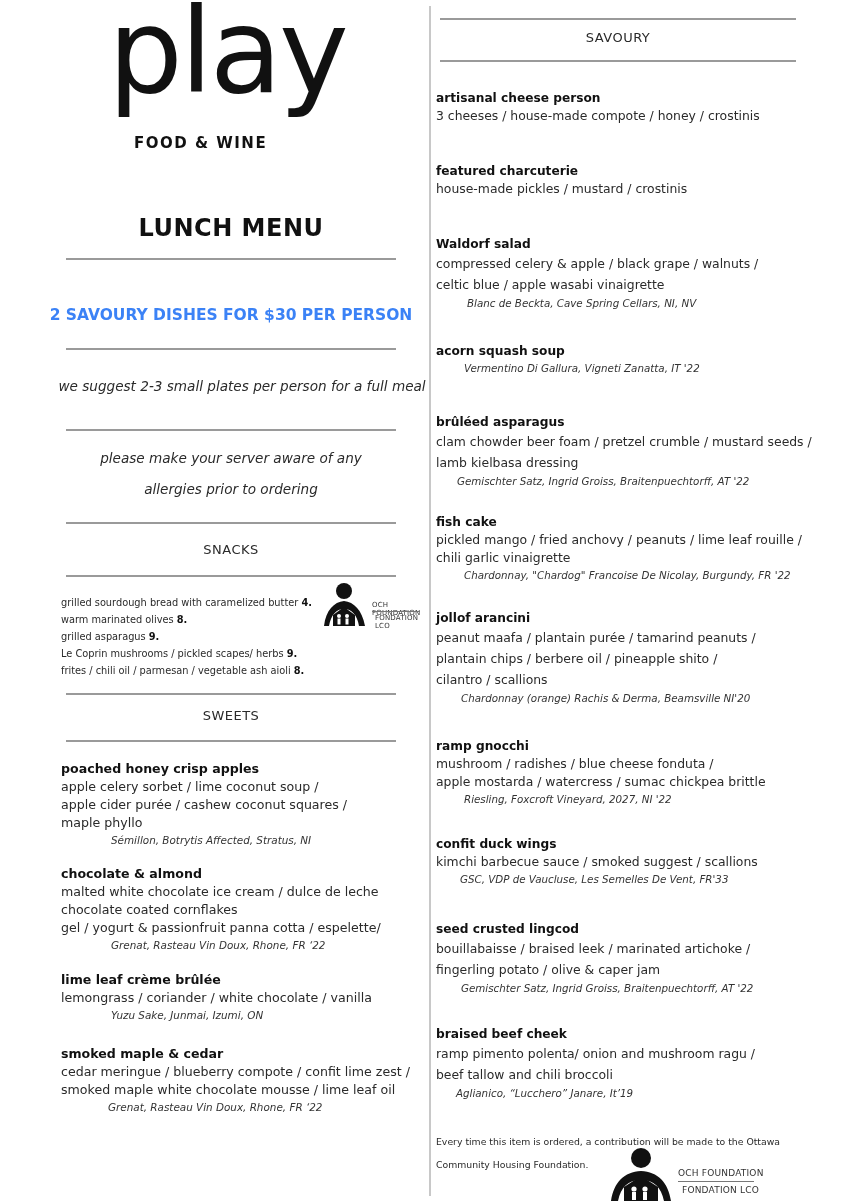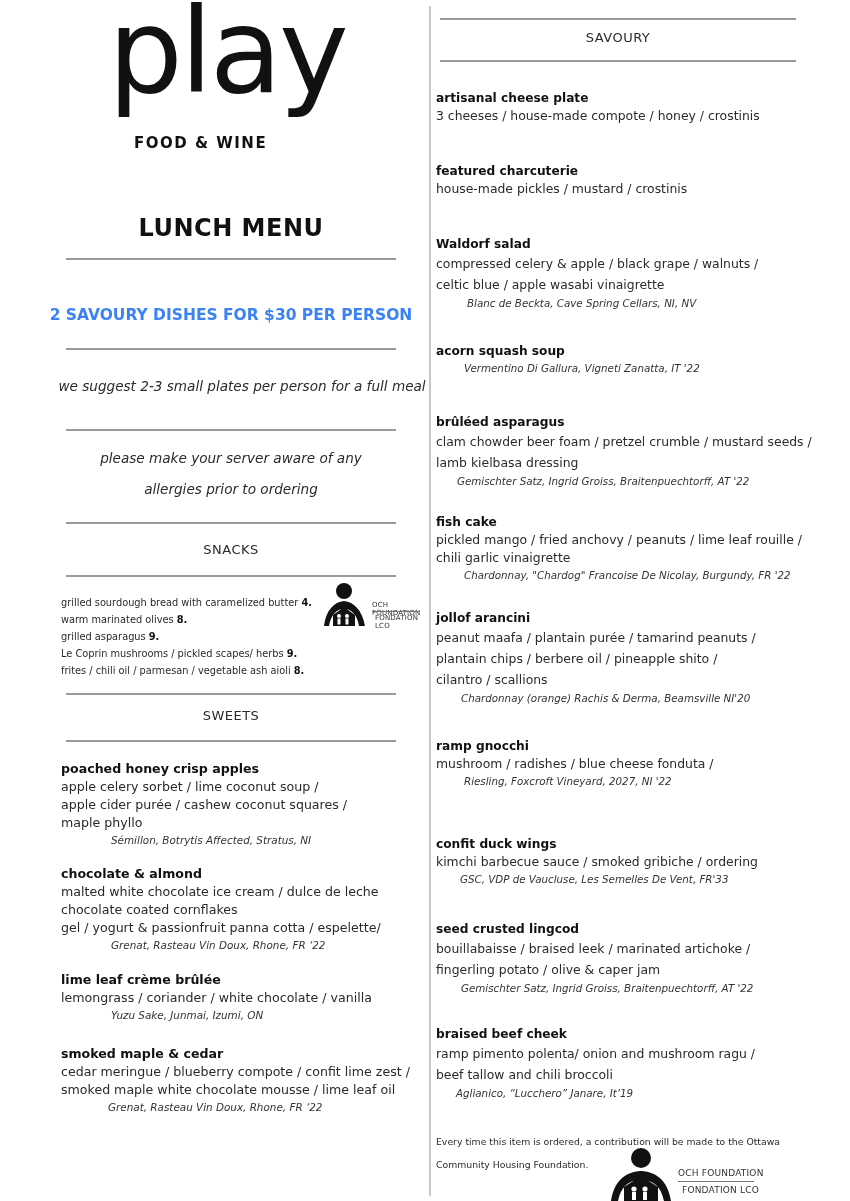--- a/index.html
+++ b/index.html
@@ -127,21 +127,21 @@
   <div class="dish-desc">cedar meringue / blueberry compote / confit lime zest /</div>
   <div class="dish-desc">smoked maple white chocolate mousse / lime leaf oil</div>
   <div class="dish-wine" style="padding-left:47px">Grenat, Rasteau Vin Doux, Rhone, FR ‘22</div>
 </div>
 
 <div class="rule right-rule" style="top:18px"></div>
 <div class="section-head" style="position:absolute; left:440px; width:356px; text-align:center; top:30px;">SAVOURY</div>
 <div class="rule right-rule" style="top:60px"></div>
 
 <div class="dish right-dish" style="top:89px">
-  <div class="dish-name">artisanal cheese plate</div>
+  <div class="dish-name">artisanal cheese person</div>
   <div class="dish-desc tight">3 cheeses / house-made compote / honey / crostinis</div>
 </div>
 
 <div class="dish right-dish" style="top:162px">
   <div class="dish-name">featured charcuterie</div>
   <div class="dish-desc tight">house-made pickles / mustard / crostinis</div>
 </div>
 
 <div class="dish right-dish" style="top:235px">
   <div class="dish-name">Waldorf salad</div>
@@ -173,26 +173,27 @@
   <div class="dish-name">jollof arancini</div>
   <div class="dish-desc">peanut maafa / plantain purée / tamarind peanuts /</div>
   <div class="dish-desc">plantain chips / berbere oil / pineapple shito /</div>
   <div class="dish-desc">cilantro / scallions</div>
   <div class="dish-wine" style="padding-left:25px">Chardonnay (orange) Rachis &amp; Derma, Beamsville NI'20</div>
 </div>
 
 <div class="dish right-dish" style="top:737px">
   <div class="dish-name">ramp gnocchi</div>
   <div class="dish-desc tight">mushroom / radishes / blue cheese fonduta /</div>
+  <div class="dish-desc tight">apple mostarda / watercress / sumac chickpea brittle</div>
   <div class="dish-wine" style="padding-left:28px">Riesling, Foxcroft Vineyard, 2027, NI '22</div>
 </div>
 
 <div class="dish right-dish" style="top:835px">
   <div class="dish-name">confit duck wings</div>
-  <div class="dish-desc tight">kimchi barbecue sauce / smoked gribiche / ordering</div>
+  <div class="dish-desc tight">kimchi barbecue sauce / smoked suggest / scallions</div>
   <div class="dish-wine" style="padding-left:24px">GSC, VDP de Vaucluse, Les Semelles De Vent, FR'33</div>
 </div>
 
 <div class="dish right-dish" style="top:920px">
   <div class="dish-name">seed crusted lingcod</div>
   <div class="dish-desc">bouillabaisse / braised leek / marinated artichoke /</div>
   <div class="dish-desc">fingerling potato / olive &amp; caper jam</div>
   <div class="dish-wine" style="padding-left:25px">Gemischter Satz, Ingrid Groiss, Braitenpuechtorff, AT '22</div>
 </div>
 

